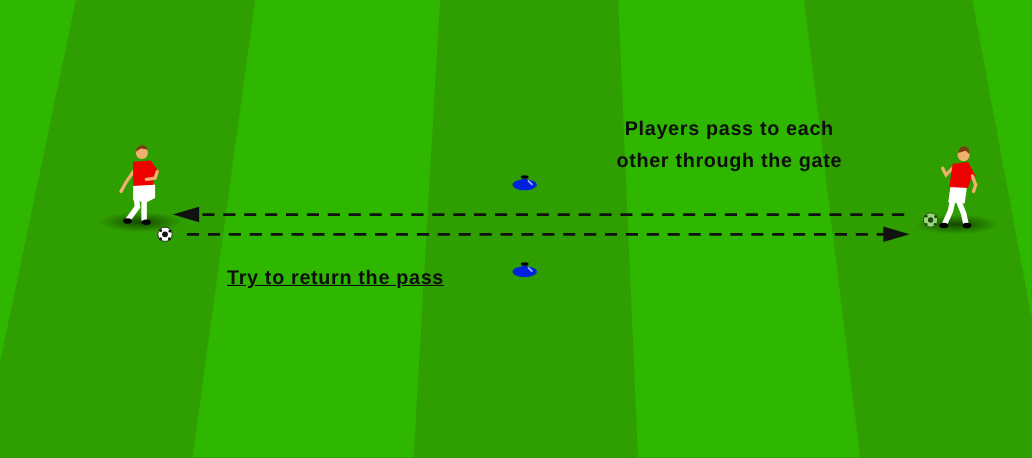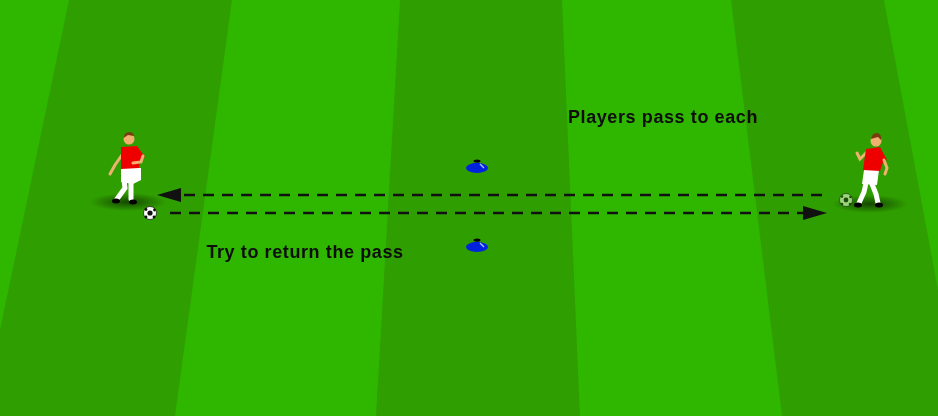--- a/index.html
+++ b/index.html
@@ -11,21 +11,21 @@
       font-family: "Liberation Sans", sans-serif;
       font-weight: bold;
       font-size: 18px;
       line-height: 29px;
       color: #0d0d0d;
       text-align: center;
       letter-spacing: 0.6px;
       white-space: nowrap;
     }
     #label-gate { left: 528px; top: 103px; width: 270px; }
-    #label-touch { left: 170px; top: 238px; width: 270px; }
+    #label-touch { left: 170px; top: 238px; width: 270px; text-decoration: underline; }
   </style>
 </head>
 <body>
 
 <div id="pitch">
   <svg width="938" height="416" viewBox="0 0 938 416">
     <defs>
       <radialGradient id="shadowGrad" cx="50%" cy="50%" r="50%">
         <stop offset="0%" stop-color="#000" stop-opacity="0.55"></stop>
         <stop offset="100%" stop-color="#000" stop-opacity="0"></stop>
@@ -118,18 +118,19 @@
       <circle cx="846" cy="200" r="2.4" fill="#1f4a10"></circle>
       <circle cx="842" cy="196.5" r="1.3" fill="#1f4a10"></circle>
       <circle cx="850.5" cy="197" r="1.3" fill="#1f4a10"></circle>
       <circle cx="842" cy="204" r="1.3" fill="#1f4a10"></circle>
       <circle cx="850" cy="204" r="1.3" fill="#1f4a10"></circle>
     </g>
   </svg>
 
   <div id="label-gate" class="label">
     <div>Players pass to each</div>
+    <div>other through the gate</div>
   </div>
 
   <div id="label-touch" class="label">
     <div>Try to return the pass</div>
   </div>
 </div>
 
 </body></html>

